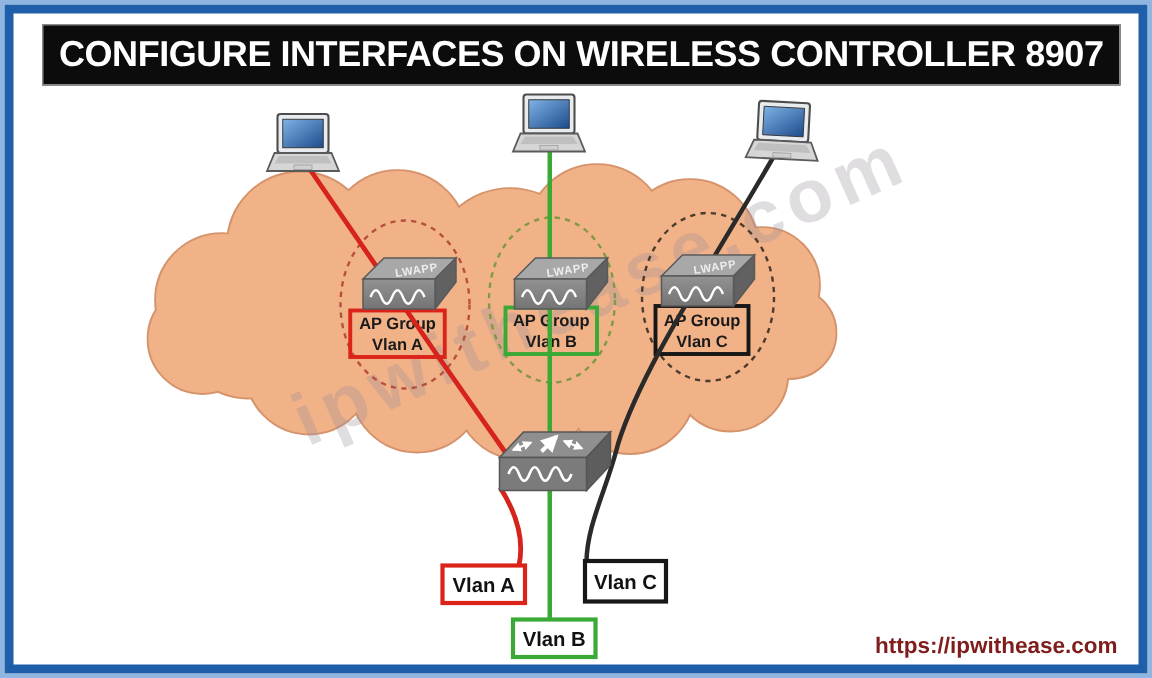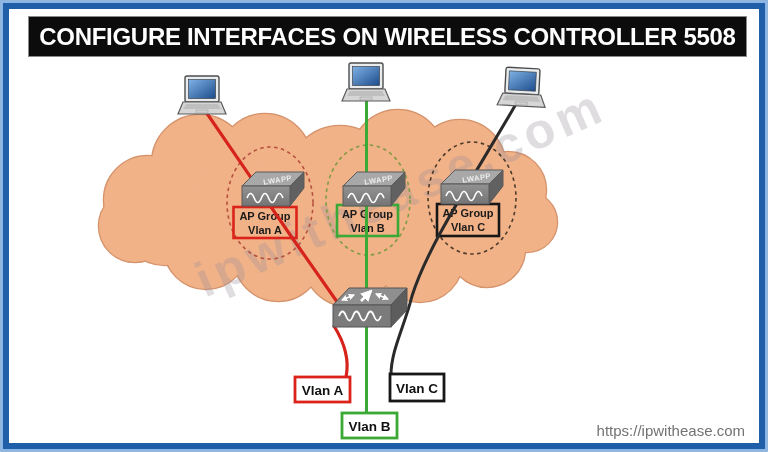--- a/index.html
+++ b/index.html
@@ -19,35 +19,35 @@
   .banner {
     position:absolute; left:19px; top:7px; width:719px; height:41px;
     background:#0c0c0c;
     border:1px solid #8a8a8a;
     color:#ffffff;
     font-size:24px; font-weight:bold; letter-spacing:-0.3px;
     line-height:39px; text-align:center; white-space:nowrap;
   }
   .footer-url {
     position:absolute; right:14px; bottom:4px;
-    color:#737373; font-size:15px; font-weight:normal;
+    color:#7f1d1d; font-size:15px; font-weight:bold;
   }
   svg.diagram { position:absolute; left:0; top:0; }
   text { font-family:"Liberation Sans","DejaVu Sans",sans-serif; }
   .grp-label { font-size:11px; font-weight:bold; fill:#1a1a1a; }
   .vlan-label { font-size:13.5px; font-weight:bold; fill:#111; }
   .wm { font-size:50px; font-weight:bold; letter-spacing:5px; opacity:0.30; }
 </style>
 </head>
 <body>
 
 <div class="outer-frame">
   <div class="inner-frame">
 
-    <div class="banner">CONFIGURE INTERFACES ON WIRELESS CONTROLLER 5508</div>
+    <div class="banner">CONFIGURE INTERFACES ON WIRELESS CONTROLLER 8907</div>
 
     <svg class="diagram" width="750" height="434" viewBox="9 9 750 434" xmlns="http://www.w3.org/2000/svg">
 
       <defs>
         <linearGradient id="scr" x1="0" y1="0" x2="1" y2="1">
           <stop offset="0" stop-color="#7fb2e5"></stop>
           <stop offset="1" stop-color="#1d4c8c"></stop>
         </linearGradient>
         <linearGradient id="apFront" x1="0" y1="0" x2="0" y2="1">
           <stop offset="0" stop-color="#929292"></stop>

